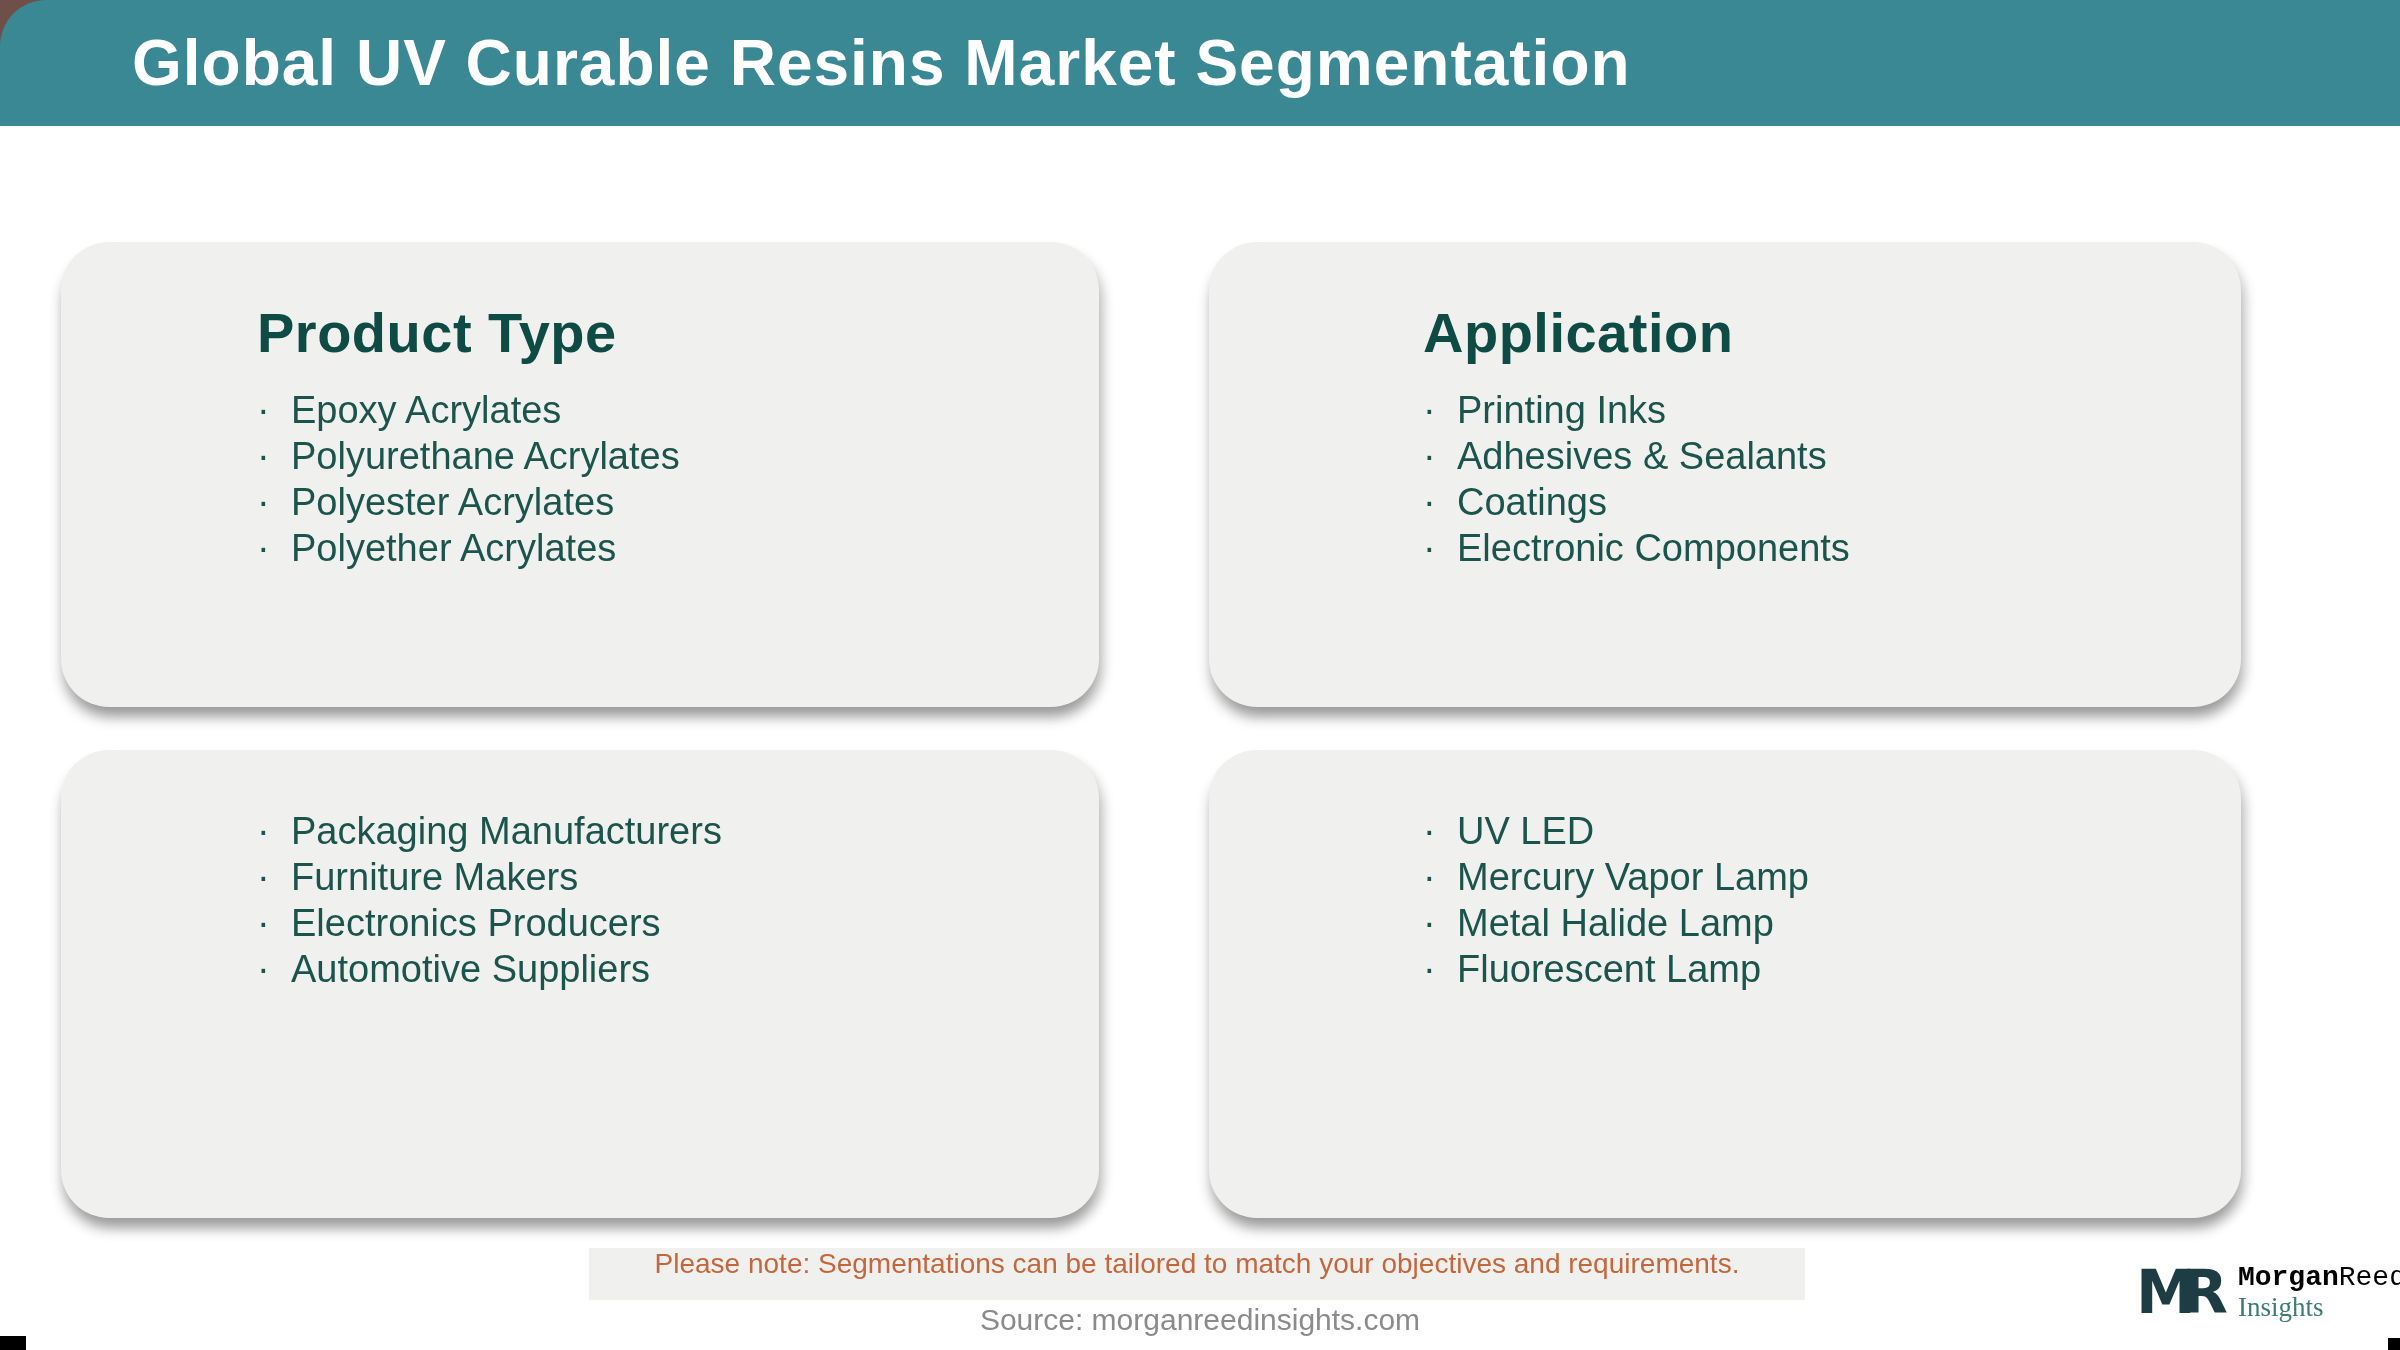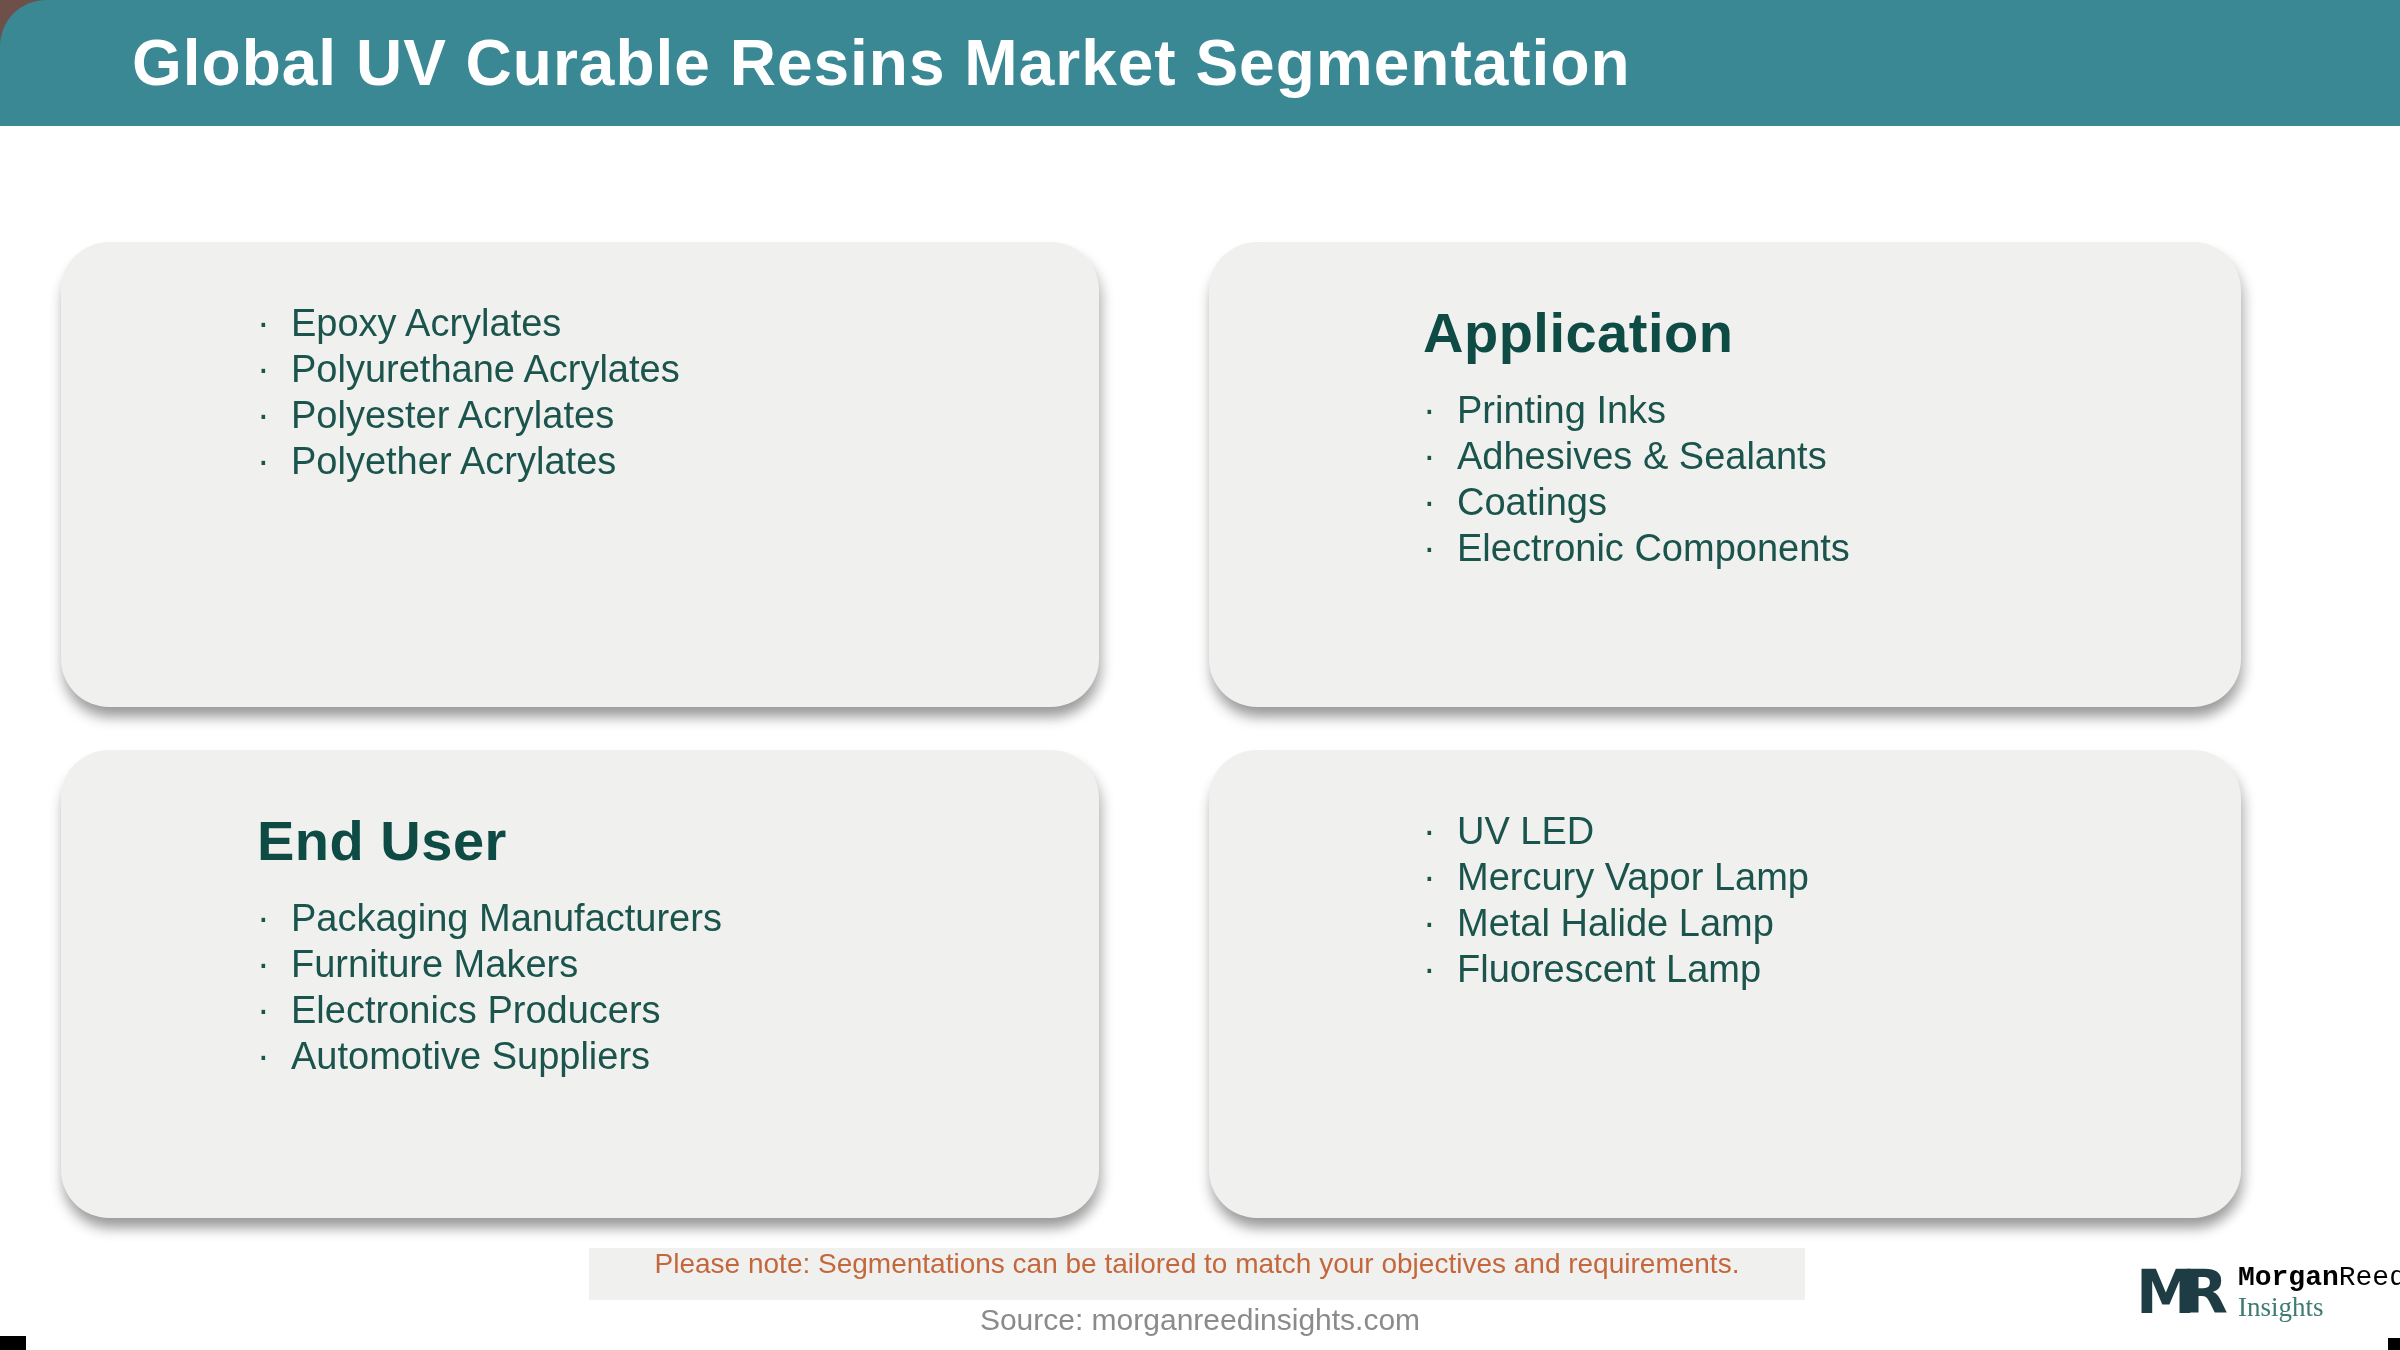--- a/index.html
+++ b/index.html
@@ -145,20 +145,21 @@
 <body>
 
 <div class="corner-artifact"></div>
 
 <div class="header">
   <div class="header-title">Global UV Curable Resins Market Segmentation</div>
 </div>
 
 <div class="card card-product-type">
   <div class="card-inner">
+    <h2 class="card-title">Product Type</h2>
     <ul class="card-list">
       <li>
           <span class="bullet">·</span>
           <span>Epoxy Acrylates</span>
         </li>
       <li>
           <span class="bullet">·</span>
           <span>Polyurethane Acrylates</span>
         </li>
       <li>
@@ -192,21 +193,20 @@
       <li>
           <span class="bullet">·</span>
           <span>Electronic Components</span>
         </li>
     </ul>
   </div>
 </div>
 
 <div class="card card-end-user">
   <div class="card-inner">
-    <h2 class="card-title">End User</h2>
     <ul class="card-list">
       <li>
           <span class="bullet">·</span>
           <span>Packaging Manufacturers</span>
         </li>
       <li>
           <span class="bullet">·</span>
           <span>Furniture Makers</span>
         </li>
       <li>

